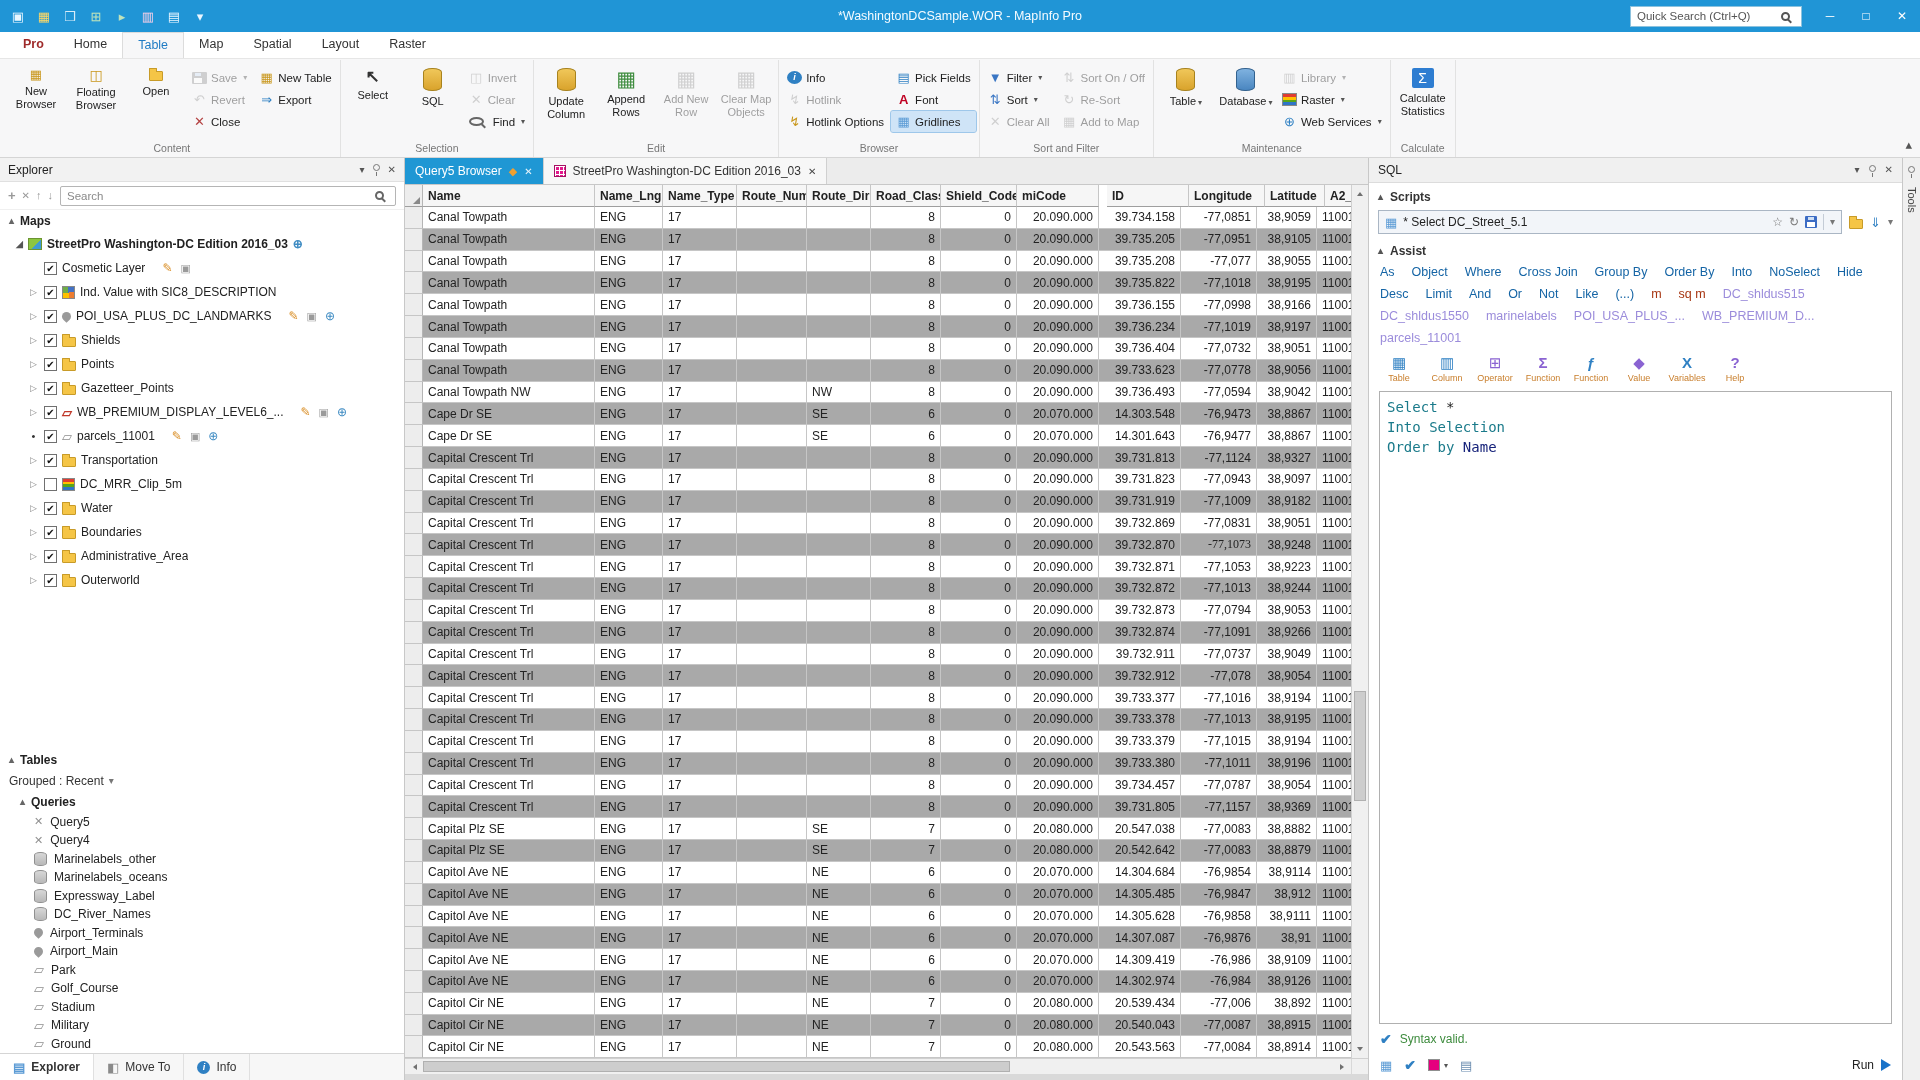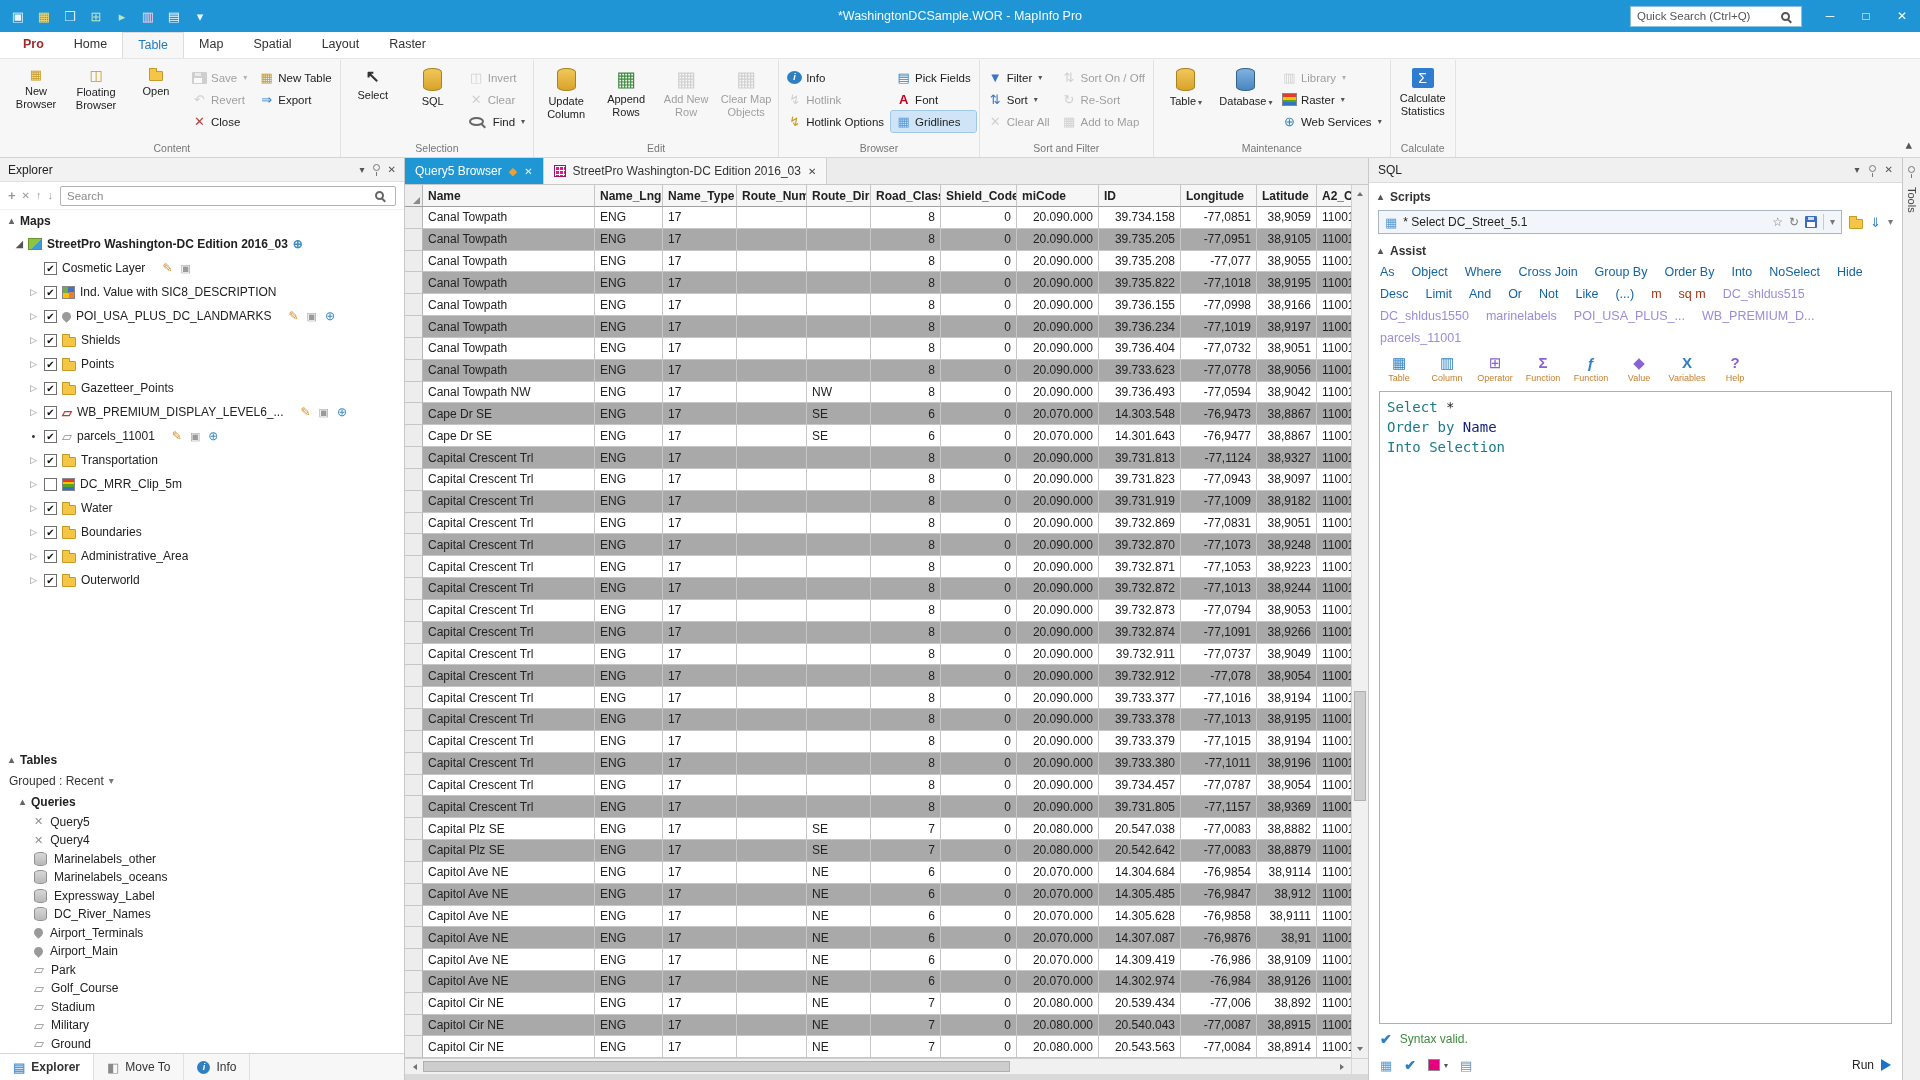--- a/index.html
+++ b/index.html
@@ -672,21 +672,21 @@
           <div class="ghead" id="gridHead">
               <div class="gcell gutter"></div>
               <div class="gcell" style="width: 172px;">Name</div>
               <div class="gcell" style="width: 68px;">Name_Lng</div>
               <div class="gcell" style="width: 74px;">Name_Type</div>
               <div class="gcell" style="width: 70px;">Route_Num</div>
               <div class="gcell" style="width: 64px;">Route_Dir</div>
               <div class="gcell" style="width: 70px;">Road_Class</div>
               <div class="gcell" style="width: 76px;">Shield_Code</div>
               <div class="gcell" style="width: 82px;">miCode</div>
-              <div class="gcell" style="width: 82px;">ID</div>
+              <div class="gcell" style="width: 82px; margin-left: 8px;">ID</div>
               <div class="gcell" style="width: 76px;">Longitude</div>
               <div class="gcell" style="width: 60px;">Latitude</div>
               <div class="gcell" style="width: 60px;">A2_Co</div>
             </div>
           <div class="gbody" id="gridBody">
               <div class="grow">
                 <div class="gcell gutter"></div>
                 <div class="gcell" style="width: 172px;">Canal Towpath</div>
                 <div class="gcell" style="width: 68px;">ENG</div>
                 <div class="gcell" style="width: 74px;">17</div>
@@ -914,21 +914,21 @@
                 <div class="gcell gutter"></div>
                 <div class="gcell" style="width: 172px;">Capital Crescent Trl</div>
                 <div class="gcell" style="width: 68px;">ENG</div>
                 <div class="gcell" style="width: 74px;">17</div>
                 <div class="gcell" style="width: 70px;"></div>
                 <div class="gcell" style="width: 64px;"></div>
                 <div class="gcell num" style="width: 70px;">8</div>
                 <div class="gcell num" style="width: 76px;">0</div>
                 <div class="gcell num" style="width: 82px;">20.090.000</div>
                 <div class="gcell num" style="width: 82px;">39.732.870</div>
-                <div class="gcell num" style="width: 76px;">-77,1073</div>
+                <div class="gcell num" style="width: 76px; font-family: Liberation Serif, serif;">-77,1073</div>
                 <div class="gcell num" style="width: 60px;">38,9248</div>
                 <div class="gcell" style="width: 60px;">11001</div>
               </div>
               <div class="grow">
                 <div class="gcell gutter"></div>
                 <div class="gcell" style="width: 172px;">Capital Crescent Trl</div>
                 <div class="gcell" style="width: 68px;">ENG</div>
                 <div class="gcell" style="width: 74px;">17</div>
                 <div class="gcell" style="width: 70px;"></div>
                 <div class="gcell" style="width: 64px;"></div>
@@ -1382,22 +1382,22 @@
             <span class="ci gicon" style="color: rgb(47, 128, 195); font-weight: bold;">X</span>
             <div class="albl">Variables</div>
           </div>
           <div class="abtn">
             <span class="ci gicon" style="color: rgb(138, 99, 210); font-weight: bold;">?</span>
             <div class="albl">Help</div>
           </div>
         </div>
       <div class="sql-editor" id="sqlEditor">
           <div class="eline"><span class="tk-kw">Select</span><span class="tk-plain"> *</span></div>
+          <div class="eline"><span class="tk-kw">Into Selection</span></div>
           <div class="eline"><span class="tk-kw">Order by </span><span class="tk-id">Name</span></div>
-          <div class="eline"><span class="tk-kw">Into Selection</span></div>
         </div>
       <div class="syntaxrow">
         <span class="ci gicon" style="color:#2f80c3;font-weight:bold;font-size:14px">✔</span>
         <span>Syntax valid.</span>
       </div>
       <div class="sql-toolbar" id="sqlToolbar">
         <span class="sqltb-btn">
             <span class="ci gicon" style="color: rgb(91, 155, 213);">▦</span>
           </span>
           <span class="sqltb-btn">

